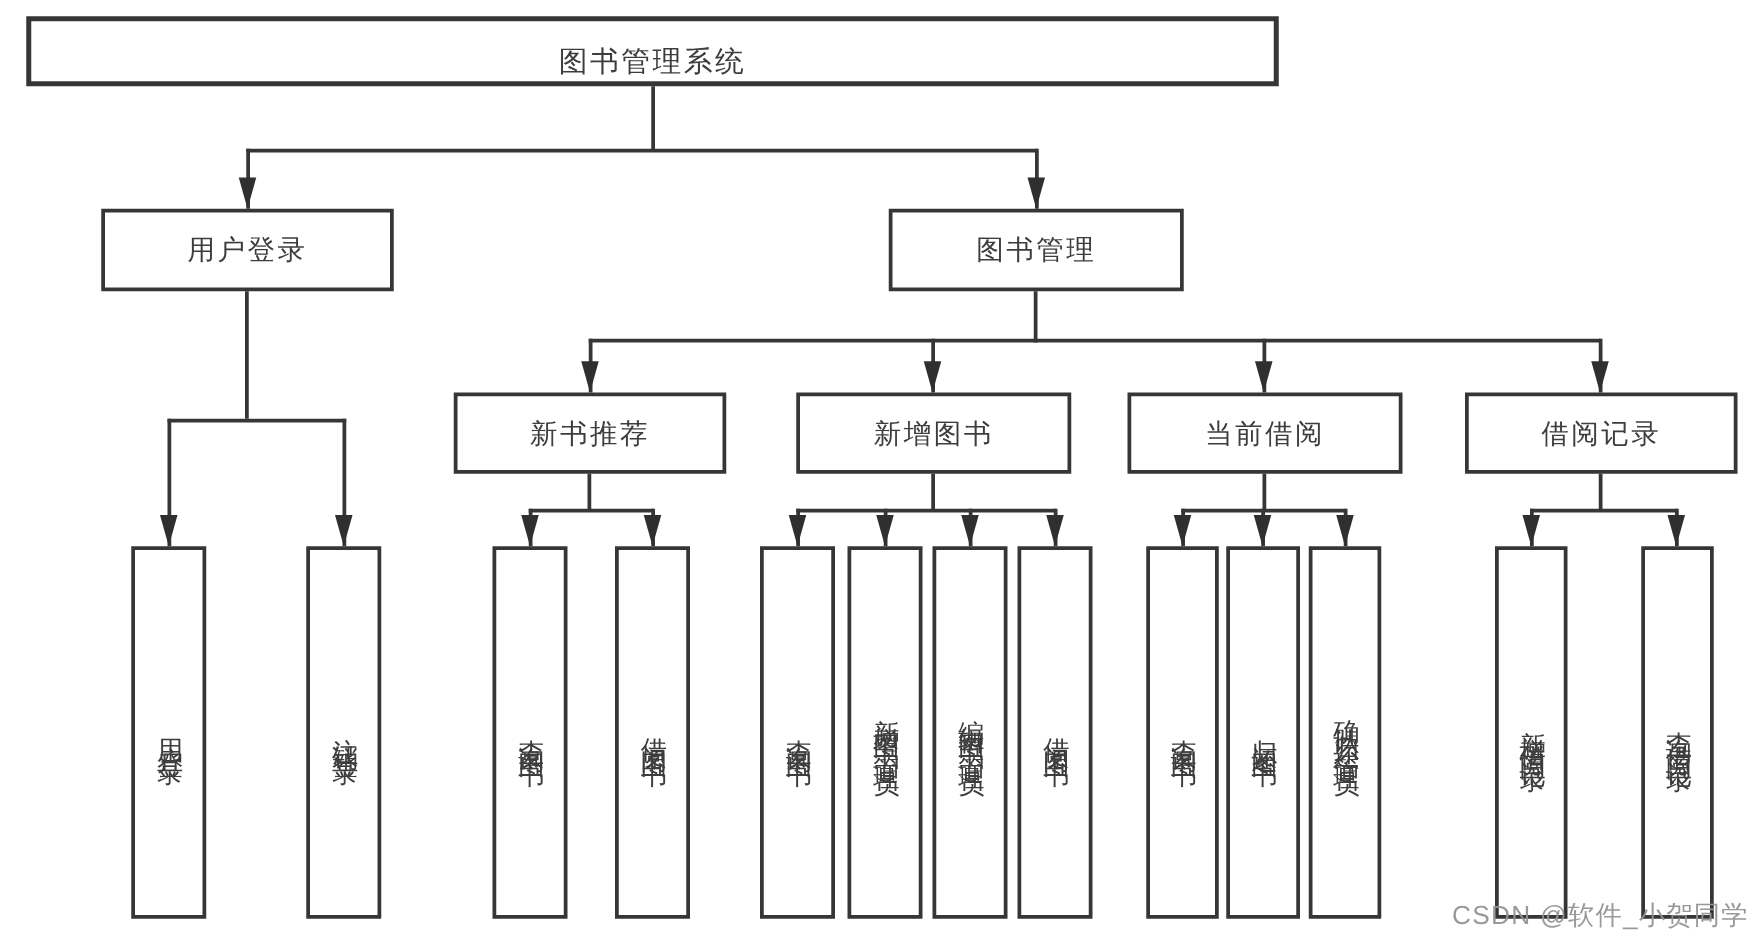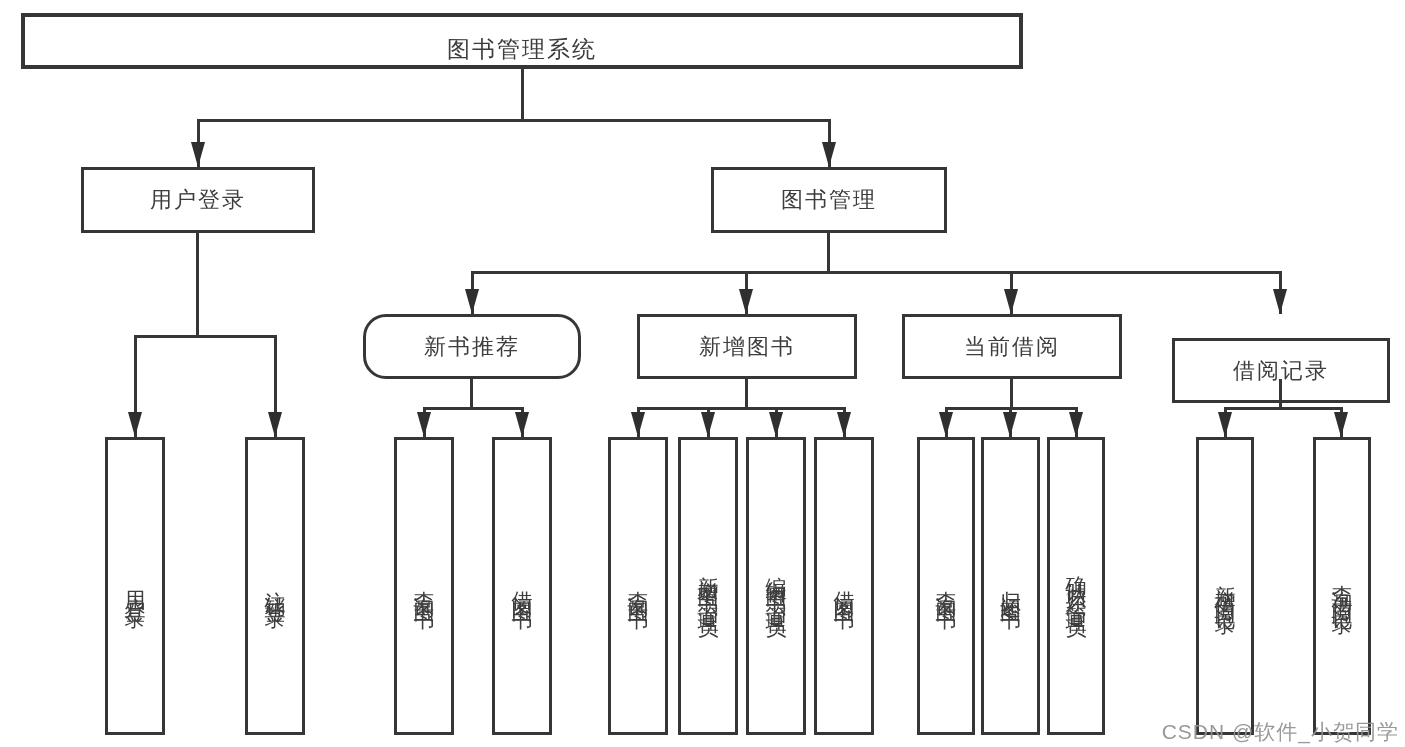--- a/index.html
+++ b/index.html
@@ -59,33 +59,33 @@
   </div>
 
   <div class="box" style="left:81px;top:167px;width:234px;height:66px;">
     <span>用户登录</span>
   </div>
 
   <div class="box" style="left:711px;top:167px;width:236px;height:66px;">
     <span>图书管理</span>
   </div>
 
-  <div class="box" style="left:363px;top:314px;width:218px;height:65px;border-radius:23px;">
+  <div class="box" style="left:363px;top:314px;width:218px;height:65px;">
     <span>新书推荐</span>
   </div>
 
   <div class="box" style="left:637px;top:314px;width:220px;height:65px;">
     <span>新增图书</span>
   </div>
 
   <div class="box" style="left:902px;top:314px;width:220px;height:65px;">
     <span>当前借阅</span>
   </div>
 
-  <div class="box" style="left:1172px;top:314px;width:218px;height:65px;margin-top:24px;">
+  <div class="box" style="left:1172px;top:314px;width:218px;height:65px;">
     <span>借阅记录</span>
   </div>
 
   <div class="box leaf" style="left:105px;top:437px;width:60px;height:298px;">
     <span>用户登录</span>
   </div>
   <div class="box leaf" style="left:245px;top:437px;width:60px;height:298px;">
     <span>注销登录</span>
   </div>
 

